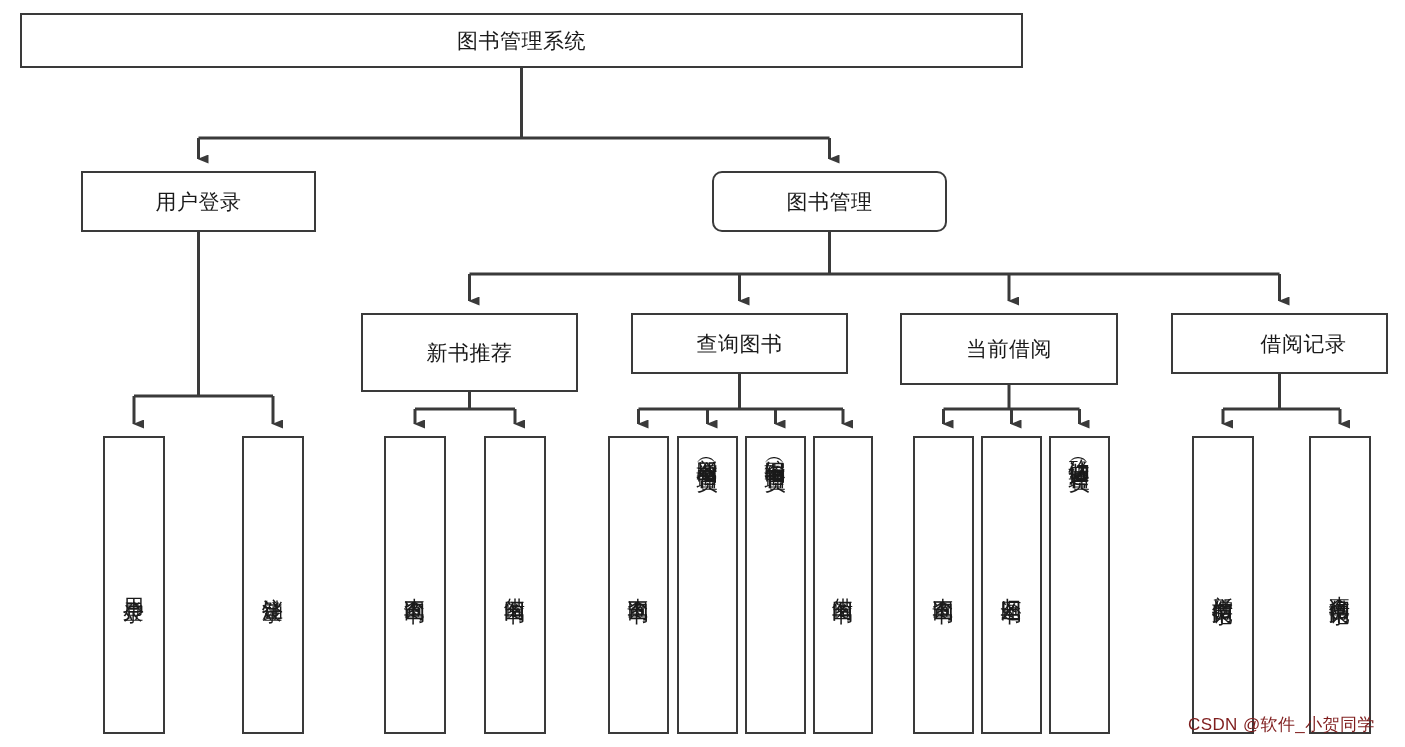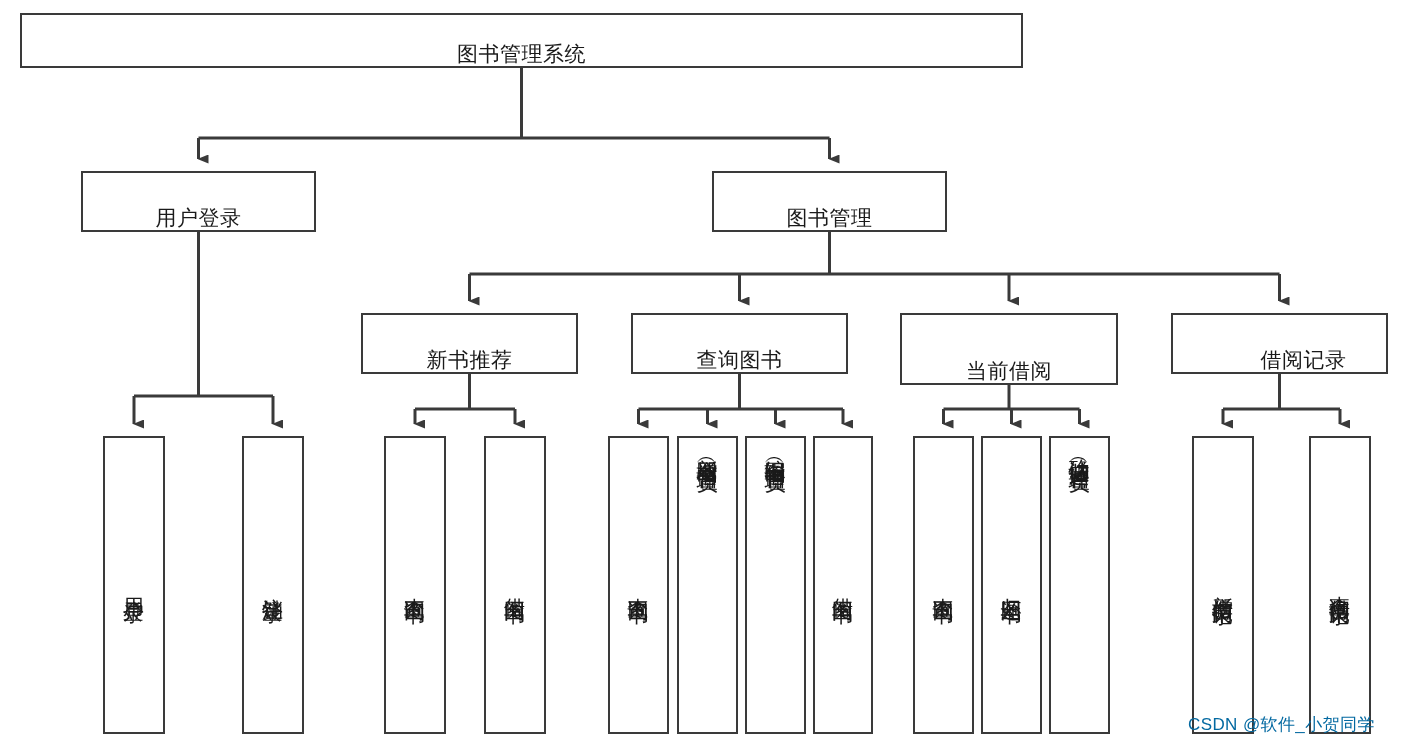--- a/index.html
+++ b/index.html
@@ -26,21 +26,21 @@
     top: 0;
     width: 1405px;
     height: 747px;
   }
   .node-box {
     position: absolute;
     box-sizing: border-box;
     background: #ffffff;
     border: 2px solid #3a3a3a;
     display: flex;
-    align-items: flex-end;
+    align-items: center;
     justify-content: center;
     color: #1a1a1a;
   }
   .node-box .node-label {
     display: block;
     text-align: center;
     line-height: 1.12;
     white-space: pre-line;
   }
   .node-box.horizontal .node-label {
@@ -58,21 +58,21 @@
   }
   .node-box.vertical .node-label {
     writing-mode: vertical-rl;
     text-orientation: upright;
     font-size: 21px;
     letter-spacing: 2px;
     line-height: 1;
   }
   .watermark {
     position: absolute;
-    color: #0369a1;
+    color: #7f1d1d;
     font-size: 17px;
     letter-spacing: 0.4px;
     white-space: nowrap;
     user-select: none;
   }
 </style>
 </head>
 <body>
 
 <div id="diagram-root">
@@ -120,24 +120,24 @@
       </g>
   </svg>
 
   <div id="nodes-layer">
       <div class="node-box horizontal" style="left: 20px; top: 13px; width: 1003px; height: 55px;">
         <span class="node-label">图书管理系统</span>
       </div>
       <div class="node-box horizontal" style="left: 81px; top: 171px; width: 235px; height: 61px;">
         <span class="node-label">用户登录</span>
       </div>
-      <div class="node-box horizontal" style="left: 712px; top: 171px; width: 235px; height: 61px;">
+      <div class="node-box horizontal" style="left: 712px; top: 171px; width: 235px; height: 61px; border-radius: 10px;">
         <span class="node-label">图书管理</span>
       </div>
-      <div class="node-box horizontal" style="left: 361px; top: 313px; width: 217px; height: 61px;">
+      <div class="node-box horizontal" style="left: 361px; top: 313px; width: 217px; height: 79px;">
         <span class="node-label">新书推荐</span>
       </div>
       <div class="node-box horizontal" style="left: 631px; top: 313px; width: 217px; height: 61px;">
         <span class="node-label">查询图书</span>
       </div>
       <div class="node-box horizontal" style="left: 900px; top: 313px; width: 218px; height: 72px;">
         <span class="node-label">当前借阅</span>
       </div>
       <div class="node-box horizontal" style="left: 1171px; top: 313px; width: 217px; height: 61px; padding-left: 48px;">
         <span class="node-label">借阅记录</span>

